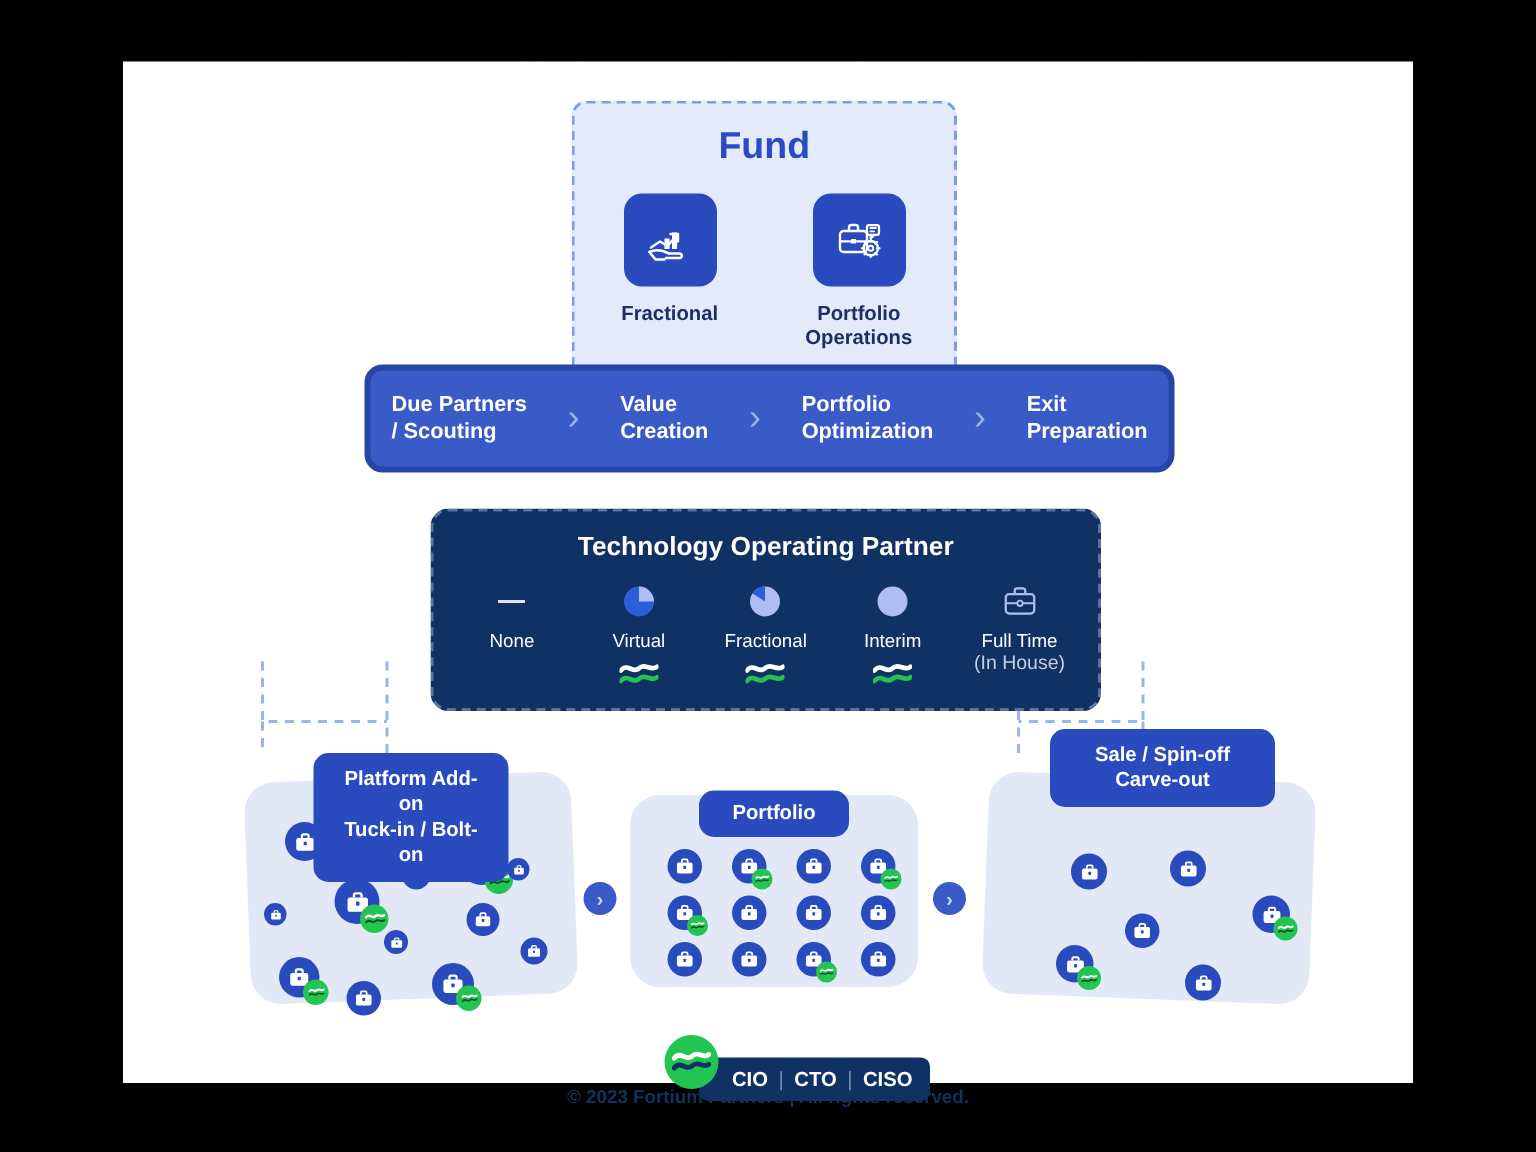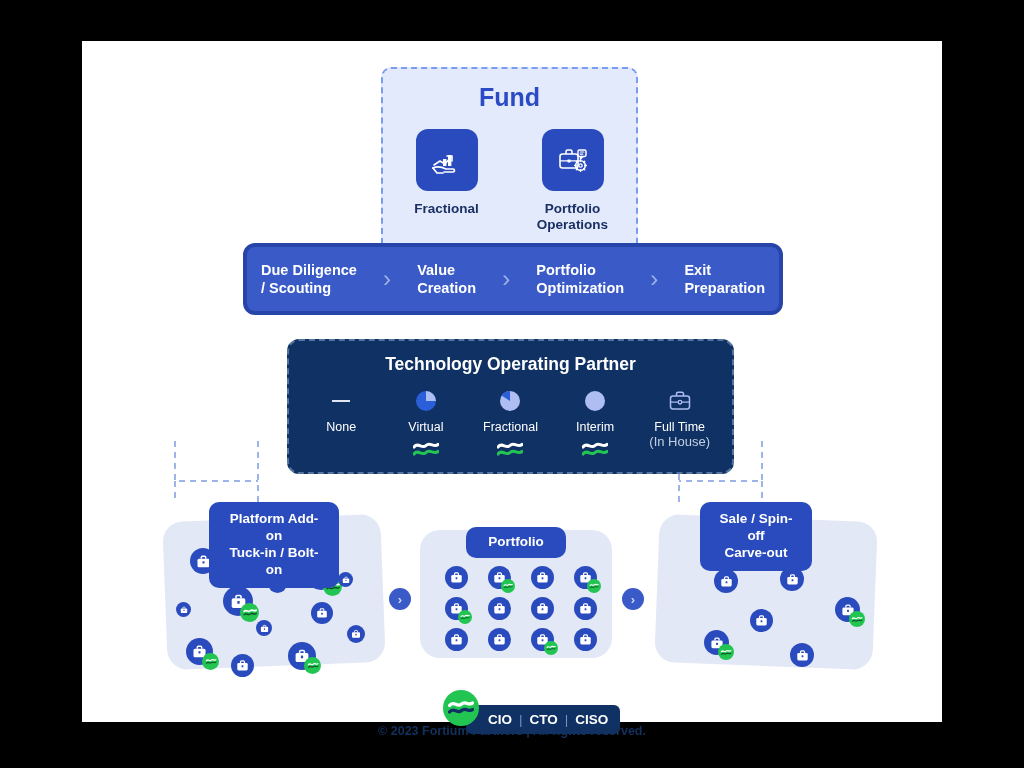--- a/index.html
+++ b/index.html
@@ -188,21 +188,21 @@
     border-radius: 10px;
     text-align: center;
     font-size: 13.5px;
     font-weight: bold;
     line-height: 1.25;
     padding: 9px 14px;
     white-space: pre-line;
   }
   #label-left  { left: 209px; top: 502px; width: 130px; }
   #label-mid   { left: 466px; top: 527px; width: 100px; padding: 7px 14px; }
-  #label-right { left: 700px; top: 502px; width: 112px; }
+  #label-right { left: 700px; top: 486px; width: 150px; }
 
   .bcase {
     position: absolute;
     border-radius: 50%;
     background: #2a4bbd;
     display: flex; align-items: center; justify-content: center;
   }
   .badge {
     position: absolute;
     border-radius: 50%;
@@ -324,21 +324,21 @@
           </svg>
         </div>
         <div class="fund-label">Portfolio
 Operations</div>
       </div>
 
     </div>
   </div>
 
   <div id="process-bar">
-    <div class="step">Due Diligence
+    <div class="step">Due Partners
 / Scouting</div>
     <div class="chev">›</div>
     <div class="step">Value
 Creation</div>
     <div class="chev">›</div>
     <div class="step">Portfolio
 Optimization</div>
     <div class="chev">›</div>
     <div class="step">Exit
 Preparation</div>

